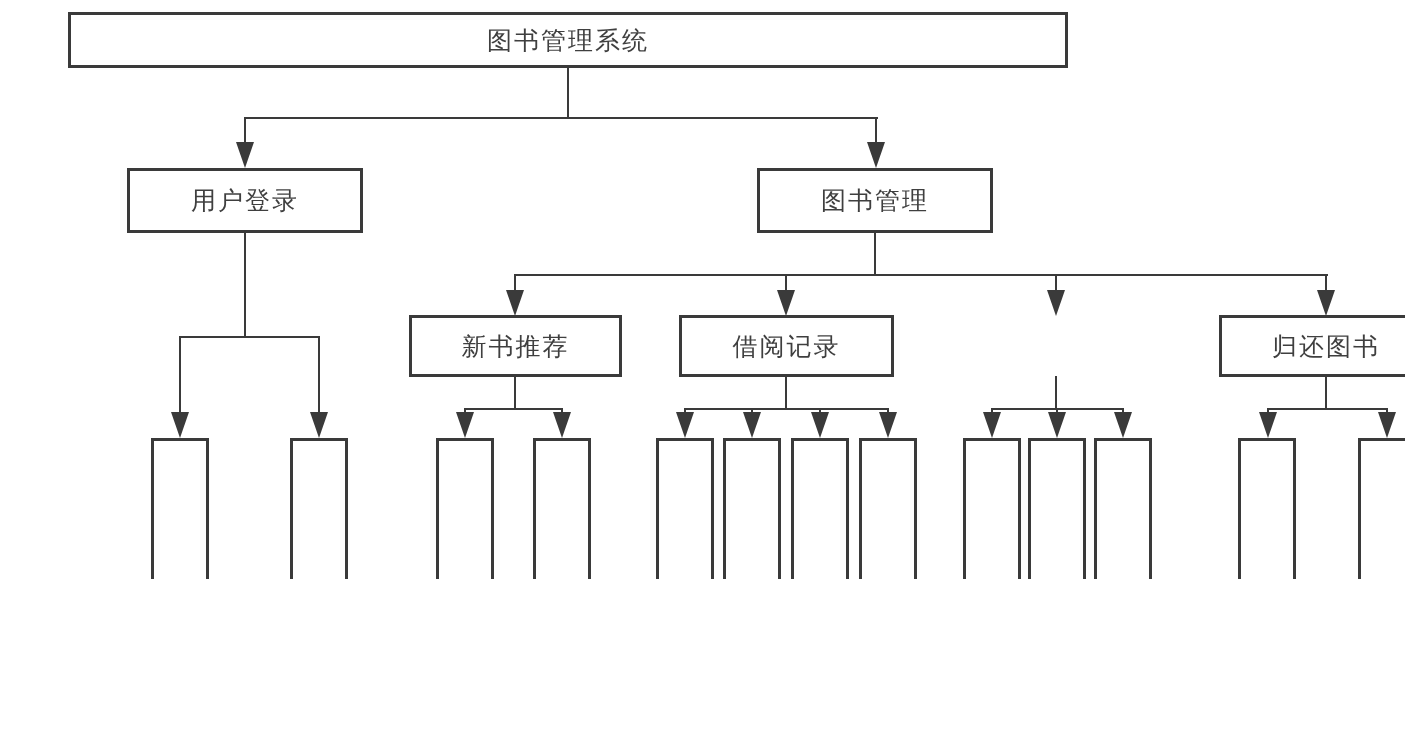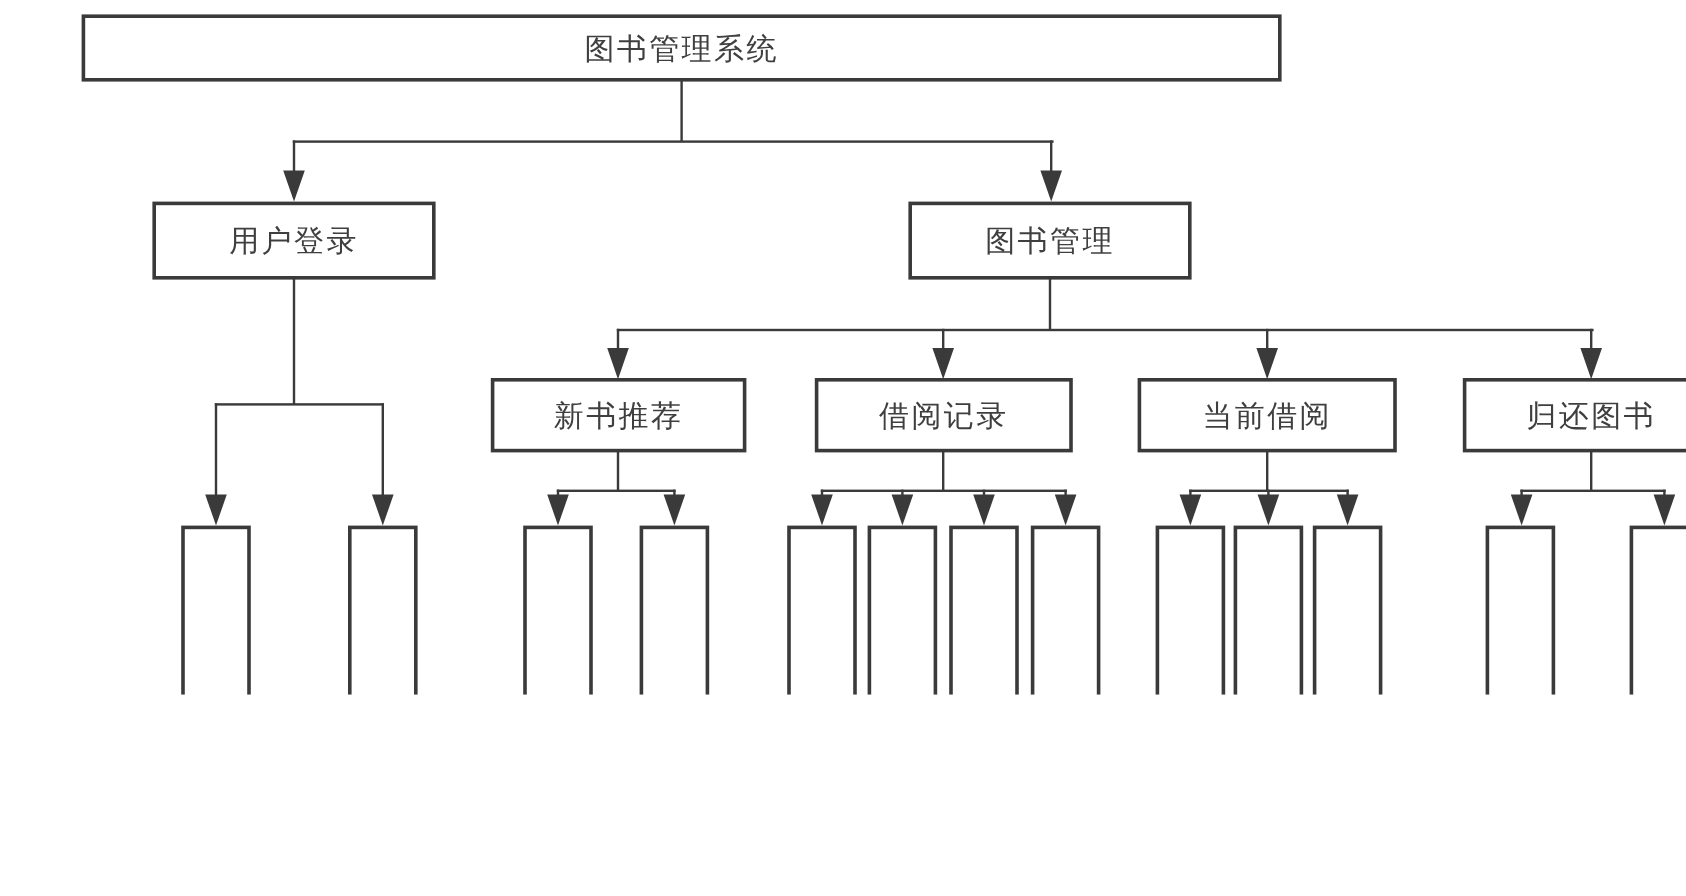--- a/index.html
+++ b/index.html
@@ -82,23 +82,20 @@
   </div>
 
   <div class="box" style="left:711px; top:168px; width:236px; height:65px;">
     <span>图书管理</span>
   </div>
 
   <div class="box" style="left:633px; top:315px; width:215px; height:62px;">
     <span>借阅记录</span>
   </div>
 
-  <div class="box" style="left:902px; top:315px; width:216px; height:62px;">
-    <span>当前借阅</span>
-  </div>
 
   <div class="box" style="left:1173px; top:315px; width:214px; height:62px;">
     <span>归还图书</span>
   </div>
 
   <div class="box leaf" style="left:105px; top:438px; width:58px; height:295px;">
     <span>用户登录</span>
   </div>
   <div class="box leaf" style="left:244px; top:438px; width:58px; height:295px;">
     <span>注销登录</span>

